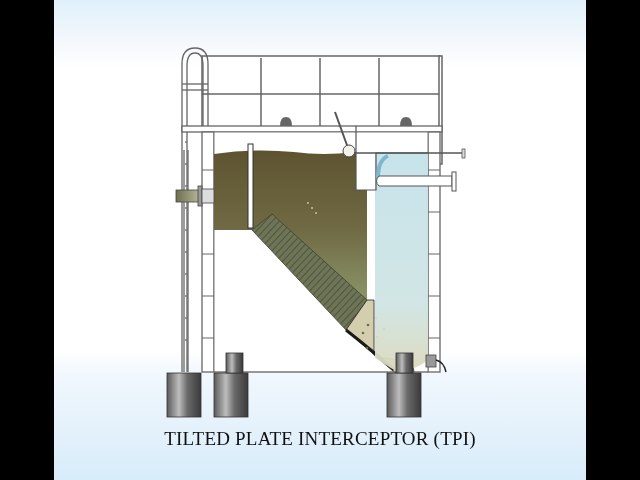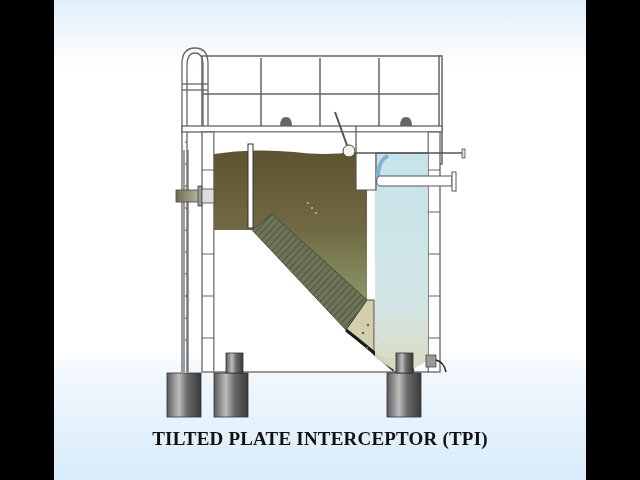--- a/index.html
+++ b/index.html
@@ -1,20 +1,20 @@
 <!DOCTYPE html>
 <html><head>
 <meta charset="utf-8">
 <style>
   html, body { margin:0; padding:0; }
   body { width:640px; height:480px; background:#000; position:relative; overflow:hidden; font-family:"Liberation Serif", serif; }
   .slide { position:absolute; left:54px; top:0; width:532px; height:480px;
     background: linear-gradient(to bottom, #dff0fb 0px, #f6f9fc 45px, #ffffff 70px, #ffffff 350px, #f1f7fd 375px, #d8ecfa 480px); }
   .diagram { position:absolute; left:0; top:0; width:532px; height:480px; }
-  .caption { position:absolute; left:0; width:532px; top:428px; text-align:center; font-weight:bold; font-size:19px; color:#111; letter-spacing:0.2px; }
+  .caption { position:absolute; left:0; width:532px; top:428px; text-align:center; font-weight:normal; font-size:19px; color:#111; letter-spacing:0.2px; }
 </style>
 </head>
 <body>
 
 <div class="slide">
   <svg class="diagram" viewBox="0 0 532 480" xmlns="http://www.w3.org/2000/svg">
     <defs>
       <linearGradient id="oily" x1="0" y1="0" x2="0" y2="1">
         <stop offset="0" stop-color="#5e5330"></stop>
         <stop offset="0.5" stop-color="#706a44"></stop>

